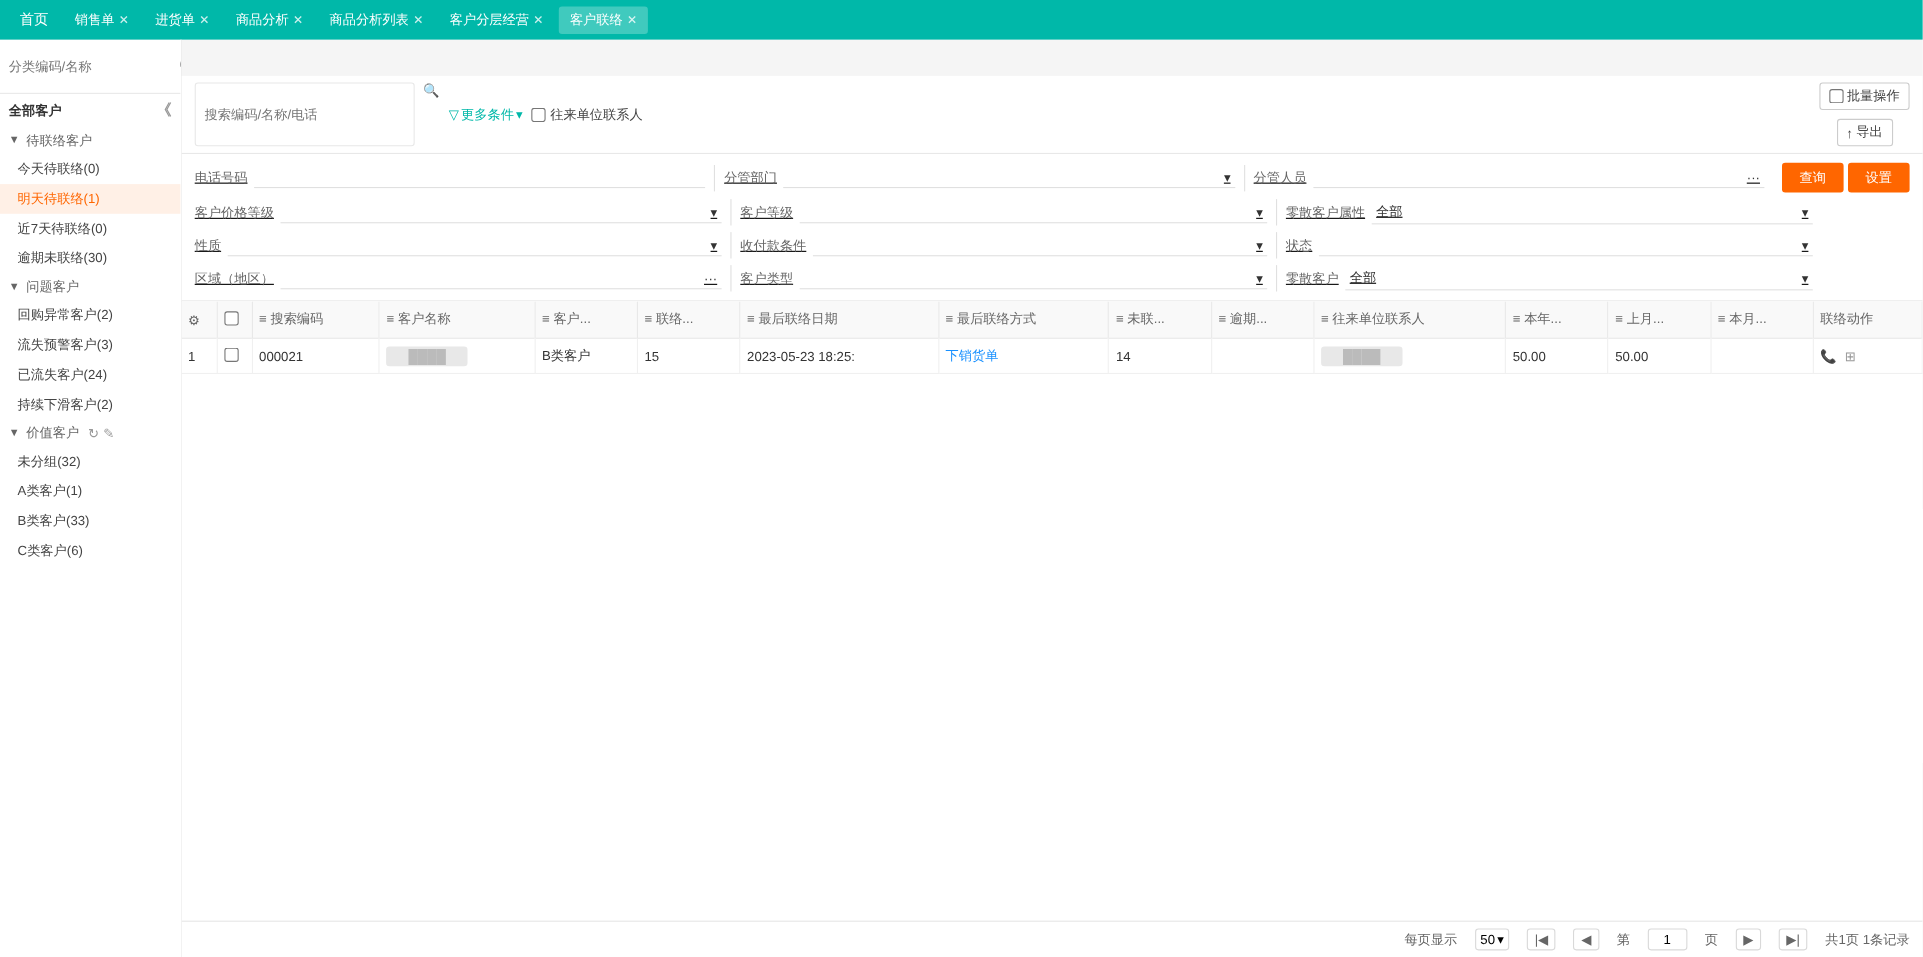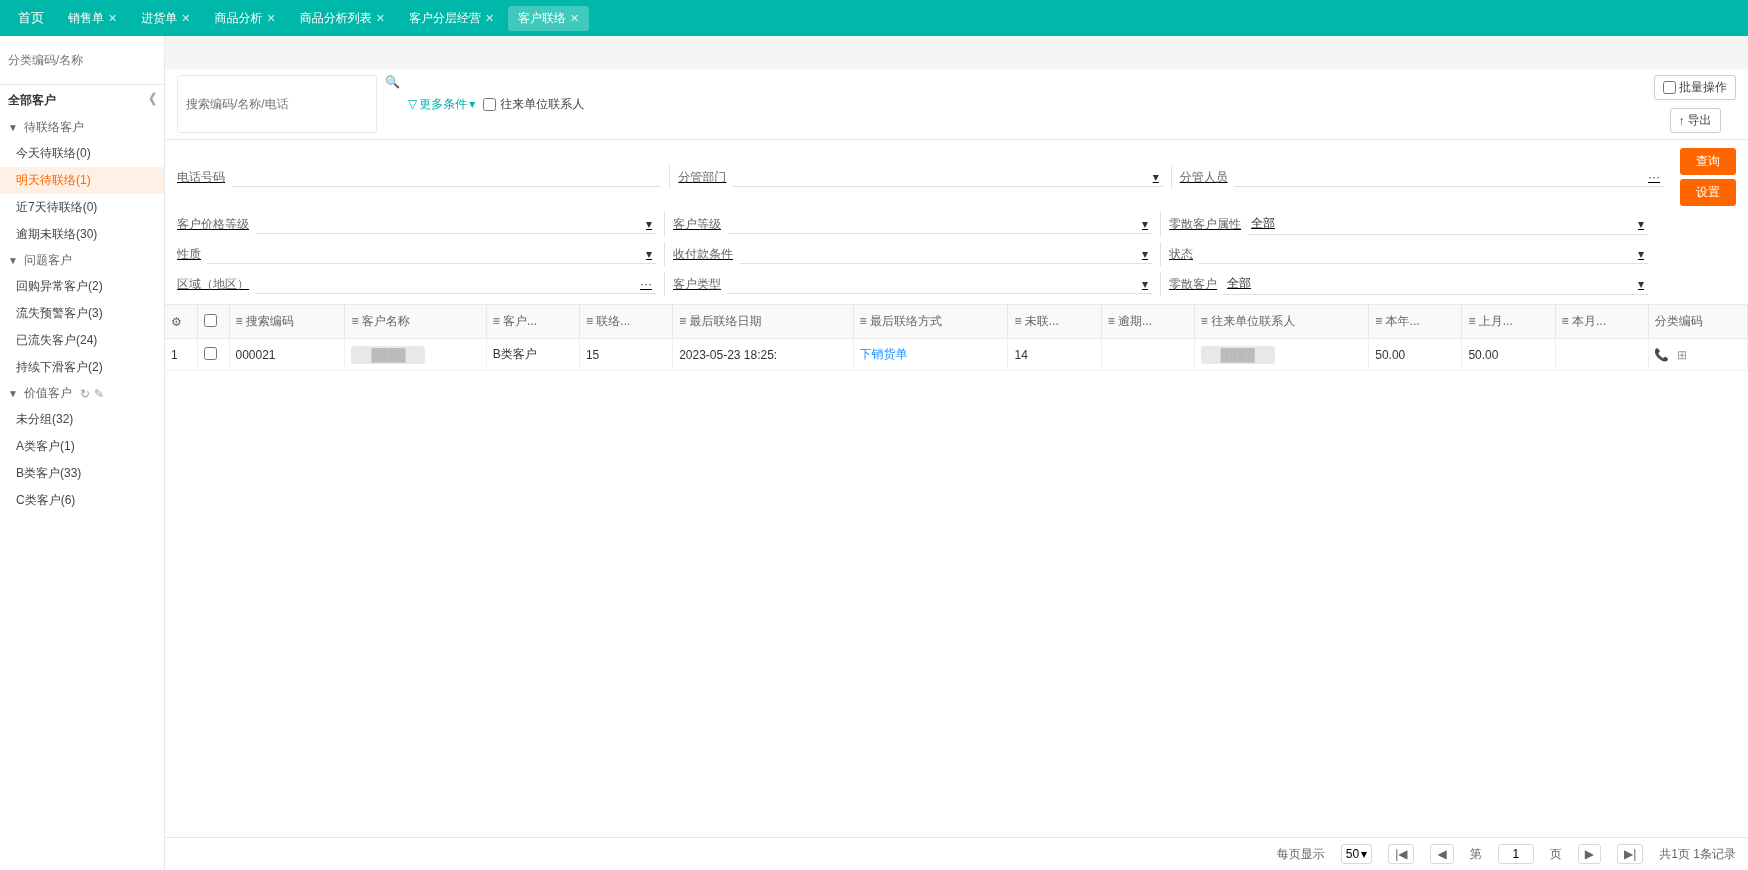--- a/index.html
+++ b/index.html
@@ -223,21 +223,21 @@
       background: #ff6600;
       color: white;
       border: none;
       padding: 5px 16px;
       border-radius: 3px;
       cursor: pointer;
       font-size: 12px;
     }
     .filter-actions {
       display: flex;
-      flex-direction: column;
+      flex-direction: row;
       gap: 4px;
       margin-left: 8px;
     }
 
     
     .table-area {
       flex: 1;
       overflow: auto;
       background: white;
       margin: 0;
@@ -591,21 +591,21 @@
             <th>
               <span>≡</span> <span>本年...</span>
             </th>
             <th>
               <span>≡</span> <span>上月...</span>
             </th>
             <th>
               <span>≡</span> <span>本月...</span>
             </th>
             <th>
-              <span>分类编码</span>
+              <span>联络动作</span>
             </th>
           </tr>
         </thead>
         <tbody>
           <tr class="table-row">
             <td>1</td>
             <td>
               <input type="checkbox" style="">
             </td>
             <td>000021</td>

